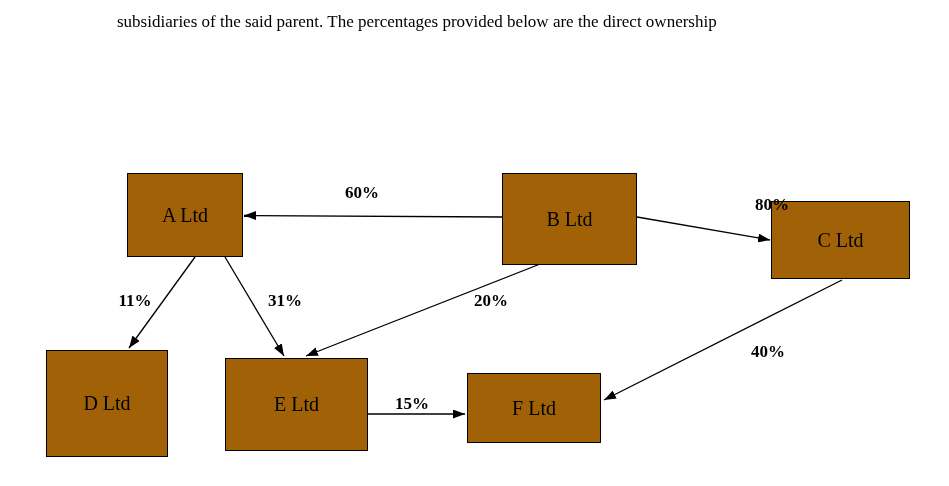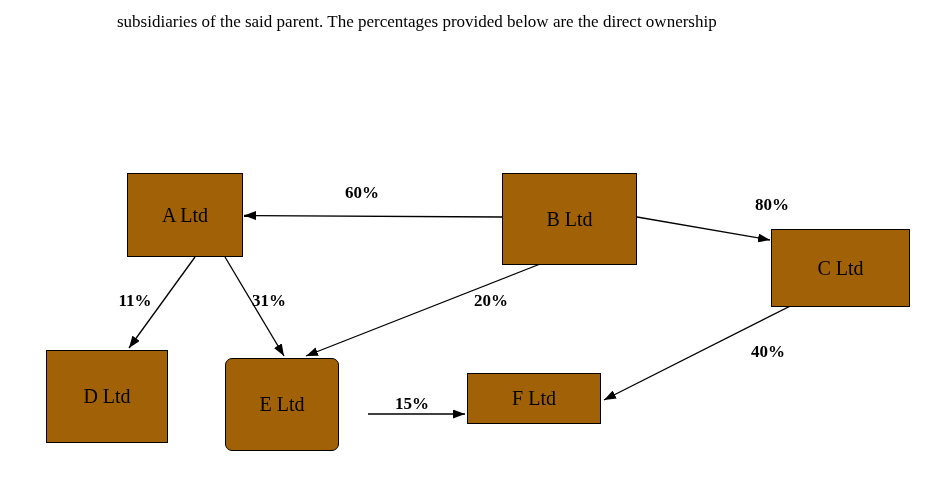--- a/index.html
+++ b/index.html
@@ -71,34 +71,34 @@
     <line x1="368" y1="414" x2="465" y2="414" stroke="#000000" stroke-width="1.3" marker-end="url(#ah)"></line>
     <line x1="842" y1="280" x2="604" y2="400" stroke="#000000" stroke-width="1.3" marker-end="url(#ah)"></line>
   </svg>
 
   <div class="box" style="left:127px; top:173px; width:116px; height:84px;">
     <span>A Ltd</span>
   </div>
   <div class="box" style="left:502px; top:173px; width:135px; height:92px;">
     <span>B Ltd</span>
   </div>
-  <div class="box" style="left:771px; top:201px; width:139px; height:78px;margin-top:28px;">
+  <div class="box" style="left:771px; top:201px; width:139px; height:78px;">
     <span>C Ltd</span>
   </div>
-  <div class="box" style="left:46px; top:350px; width:122px; height:93px;">
+  <div class="box" style="left:46px; top:350px; width:122px; height:107px;">
     <span>D Ltd</span>
   </div>
-  <div class="box" style="left:225px; top:358px; width:114px; height:93px;border-radius:7px;">
+  <div class="box" style="left:225px; top:358px; width:143px; height:93px;">
     <span>E Ltd</span>
   </div>
-  <div class="box" style="left:467px; top:373px; width:134px; height:51px;">
+  <div class="box" style="left:467px; top:373px; width:134px; height:70px;">
     <span>F Ltd</span>
   </div>
 
   <div class="pct" style="left:362px; top:193px;">60%</div>
   <div class="pct" style="left:731px; top:205px;margin-left:41px;">80%</div>
   <div class="pct" style="left:135px; top:301px;">11%</div>
-  <div class="pct" style="left:269px; top:301px;">31%</div>
+  <div class="pct" style="left:285px; top:301px;">31%</div>
   <div class="pct" style="left:491px; top:301px;">20%</div>
   <div class="pct" style="left:412px; top:404px;">15%</div>
   <div class="pct" style="left:768px; top:352px;">40%</div>
 
 </div>
 
 </body></html>

